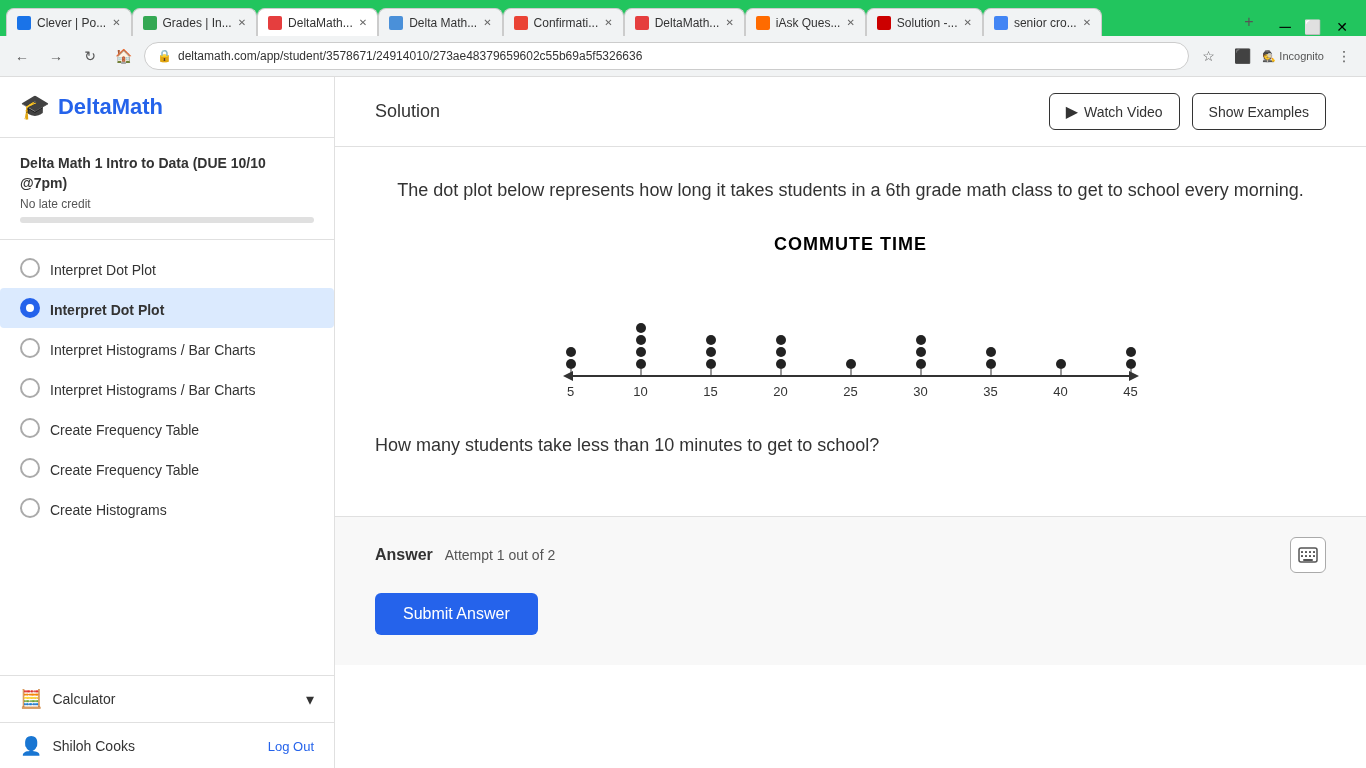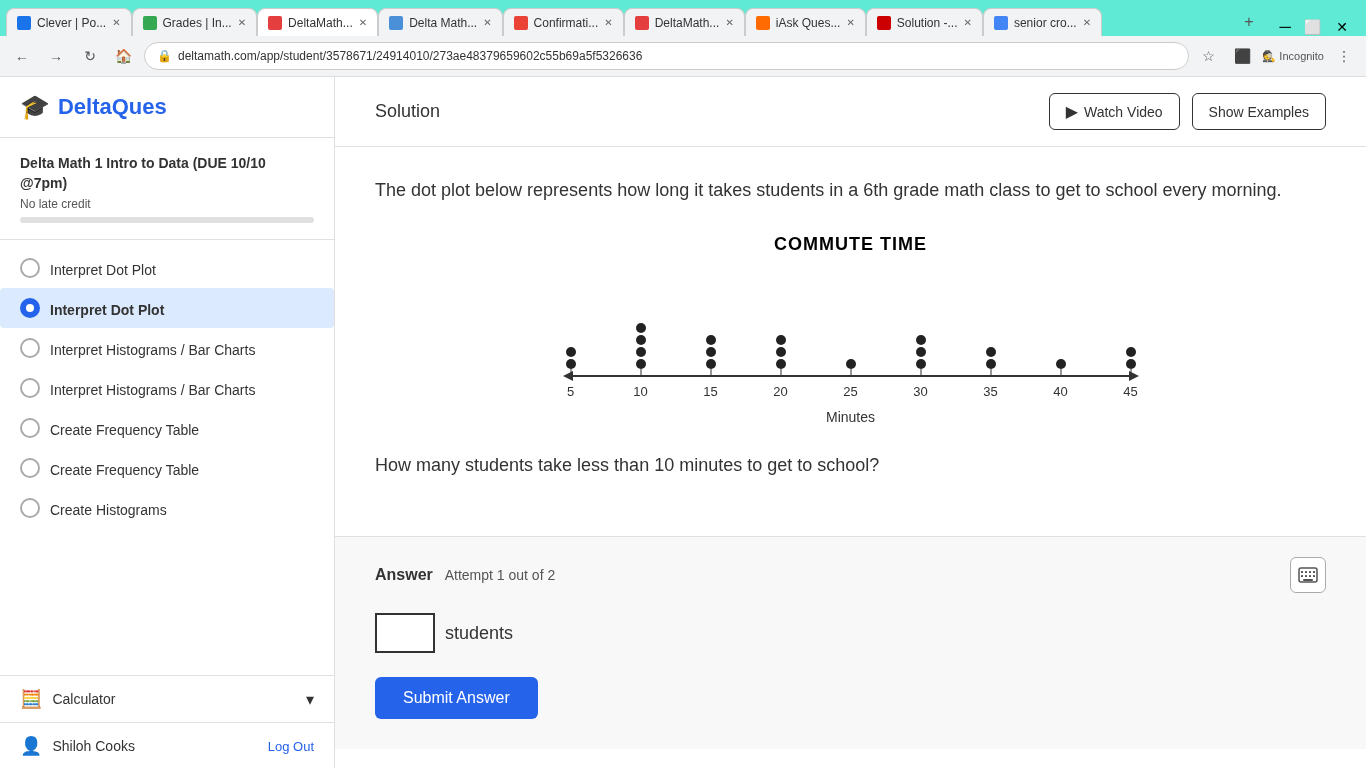--- a/index.html
+++ b/index.html
@@ -1,20 +1,20 @@
 <!DOCTYPE html>
 <html><head>
   <meta charset="utf-8">
   <style>
     * { box-sizing: border-box; margin: 0; padding: 0; }
     body { font-family: Arial, sans-serif; background: #fff; font-size: 14px; overflow: hidden; }
 
     
     .browser-chrome { background: #f1f3f4; border-bottom: 1px solid #ddd; }
-    .tab-bar { display: flex; align-items: flex-end; padding: 6px 6px 0; gap: 14px; background: #5eead4; height: 36px; }
+    .tab-bar { display: flex; align-items: flex-end; padding: 6px 6px 0; gap: 14px; background: #22c55e; height: 36px; }
     .tab { display: flex; align-items: center; gap: 6px; padding: 0 10px; height: 28px; border-radius: 8px 8px 0 0; background: #f1f3f4; border: 1px solid #ccc; border-bottom: none; font-size: 12px; color: #333; max-width: 160px; cursor: pointer; position: relative; }
     .tab.active { background: #fff; z-index: 2; }
     .tab-favicon { width: 14px; height: 14px; border-radius: 2px; display: inline-block; flex-shrink: 0; }
     .tab-label { white-space: nowrap; overflow: hidden; text-overflow: ellipsis; flex: 1; }
     .tab-close { font-size: 10px; color: #666; cursor: pointer; flex-shrink: 0; }
     .tab-new { padding: 0 8px; height: 28px; display: flex; align-items: center; font-size: 16px; color: #555; cursor: pointer; }
 
     .address-bar-row { display: flex; align-items: center; padding: 4px 8px; gap: 6px; background: #f1f3f4; height: 40px; }
     .nav-btn { width: 28px; height: 28px; display: flex; align-items: center; justify-content: center; border-radius: 50%; cursor: pointer; color: #555; font-size: 14px; }
     .address-bar { flex: 1; height: 28px; border-radius: 14px; background: #fff; border: 1px solid #ccc; display: flex; align-items: center; padding: 0 12px; font-size: 12px; color: #333; }
@@ -52,21 +52,21 @@
     .logout-link { color: #2563eb; cursor: pointer; font-size: 13px; text-decoration: none; }
 
     
     .main { flex: 1; overflow-y: auto; background: #fff; }
     .question-header { display: flex; align-items: center; justify-content: space-between; padding: 16px 40px; border-bottom: 1px solid #e0e0e0; }
     .question-label { font-size: 18px; font-weight: 500; color: #333; }
     .header-btns { display: flex; gap: 12px; }
     .header-btn { display: flex; align-items: center; gap: 6px; padding: 8px 16px; border: 1.5px solid #333; border-radius: 6px; background: #fff; cursor: pointer; font-size: 14px; color: #333; font-weight: 500; }
 
     .question-body { padding: 30px 40px; }
-    .question-text { font-size: 18px; line-height: 1.5; color: #333; margin-bottom: 30px; }
+    .question-text { font-size: 18px; line-height: 1.5; color: #333; margin-bottom: 30px; text-align: center; }
 
     .chart-container { display: flex; flex-direction: column; align-items: center; margin: 20px 0 30px; }
     .chart-title { font-size: 18px; font-weight: bold; letter-spacing: 1px; margin-bottom: 20px; }
 
     .dot-plot { position: relative; width: 580px; }
     .dot-axis { display: flex; align-items: flex-end; position: relative; height: 120px; }
     .axis-unit-label { text-align: center; font-size: 14px; color: #333; margin-top: 8px; }
 
     
     .answer-section { background: #f8f8f8; padding: 20px 40px 30px; border-top: 1px solid #e0e0e0; margin-top: 10px; }
@@ -159,21 +159,21 @@
     <div class="nav-btn">⋮</div>
   </div>
 </div>
 
 <div class="app">
 
   <div class="sidebar">
     <div class="sidebar-logo">
       <span class="logo-cap">🎓</span>
       <span class="logo-text">
-        <span style="color:#2563eb;">Delta</span><span>Ques</span>
+        <span style="color:#2563eb;">Delta</span><span>Math</span>
       </span>
     </div>
 
     <div class="sidebar-assignment">
       <div class="assignment-title">Delta Math 1 Intro to Data (DUE 10/10 @7pm)</div>
       <div class="no-late">No late credit</div>
       <div class="grade-bar"></div>
     </div>
 
     <div class="sidebar-nav" id="nav-list">
@@ -289,21 +289,20 @@
                 <div style="position: absolute; bottom: 36px; left: 360px; transform: translateX(-50%); width: 10px; height: 10px; border-radius: 50%; background: rgb(34, 34, 34);"></div>
                 <div style="position: absolute; bottom: 48px; left: 360px; transform: translateX(-50%); width: 10px; height: 10px; border-radius: 50%; background: rgb(34, 34, 34);"></div>
                 <div style="position: absolute; bottom: 60px; left: 360px; transform: translateX(-50%); width: 10px; height: 10px; border-radius: 50%; background: rgb(34, 34, 34);"></div>
                 <div style="position: absolute; bottom: 36px; left: 430px; transform: translateX(-50%); width: 10px; height: 10px; border-radius: 50%; background: rgb(34, 34, 34);"></div>
                 <div style="position: absolute; bottom: 48px; left: 430px; transform: translateX(-50%); width: 10px; height: 10px; border-radius: 50%; background: rgb(34, 34, 34);"></div>
                 <div style="position: absolute; bottom: 36px; left: 500px; transform: translateX(-50%); width: 10px; height: 10px; border-radius: 50%; background: rgb(34, 34, 34);"></div>
                 <div style="position: absolute; bottom: 36px; left: 570px; transform: translateX(-50%); width: 10px; height: 10px; border-radius: 50%; background: rgb(34, 34, 34);"></div>
                 <div style="position: absolute; bottom: 48px; left: 570px; transform: translateX(-50%); width: 10px; height: 10px; border-radius: 50%; background: rgb(34, 34, 34);"></div>
               </div>
           </div>
-          <div class="axis-unit-label" style="margin-top:4px;">Minutes</div>
         </div>
       </div>
 
       <div style="font-size:18px; color:#333; margin-top:16px; margin-bottom:20px;">How many students take less than 10 minutes to get to school?</div>
     </div>
 
     <div class="answer-section">
       <div class="answer-header">
         <div>
           <span class="answer-label">Answer</span>
@@ -318,21 +317,17 @@
             <rect x="15" y="4" width="2" height="2" rx="0.5" fill="#555"></rect>
             <rect x="3" y="8" width="2" height="2" rx="0.5" fill="#555"></rect>
             <rect x="7" y="8" width="2" height="2" rx="0.5" fill="#555"></rect>
             <rect x="11" y="8" width="2" height="2" rx="0.5" fill="#555"></rect>
             <rect x="15" y="8" width="2" height="2" rx="0.5" fill="#555"></rect>
             <rect x="5" y="12" width="10" height="2" rx="1" fill="#555"></rect>
           </svg>
         </div>
       </div>
 
-      <div class="answer-input-row">
-        <input type="text" class="answer-input" style="">
-        <span class="students-text">students</span>
-      </div>
 
       <button class="submit-btn">Submit Answer</button>
     </div>
   </div>
 </div>
 
 </body></html>

